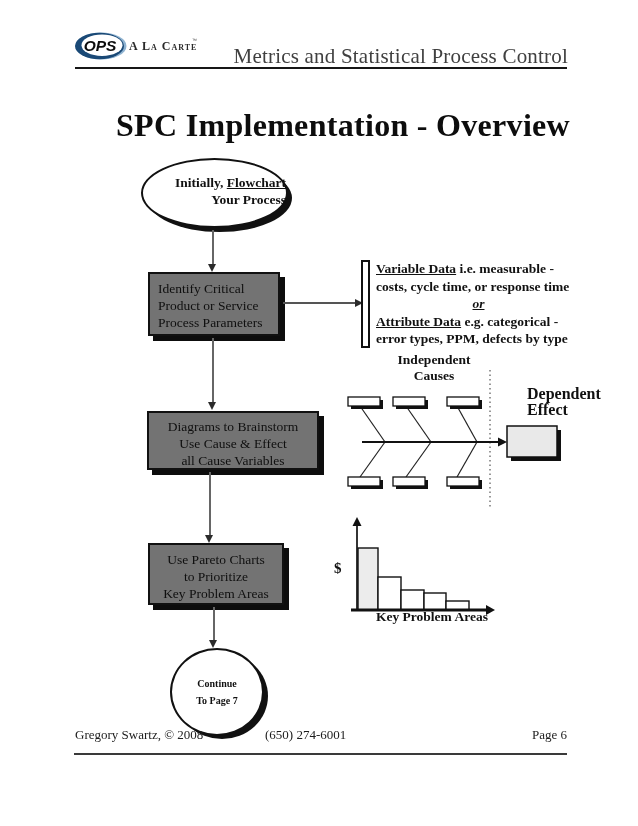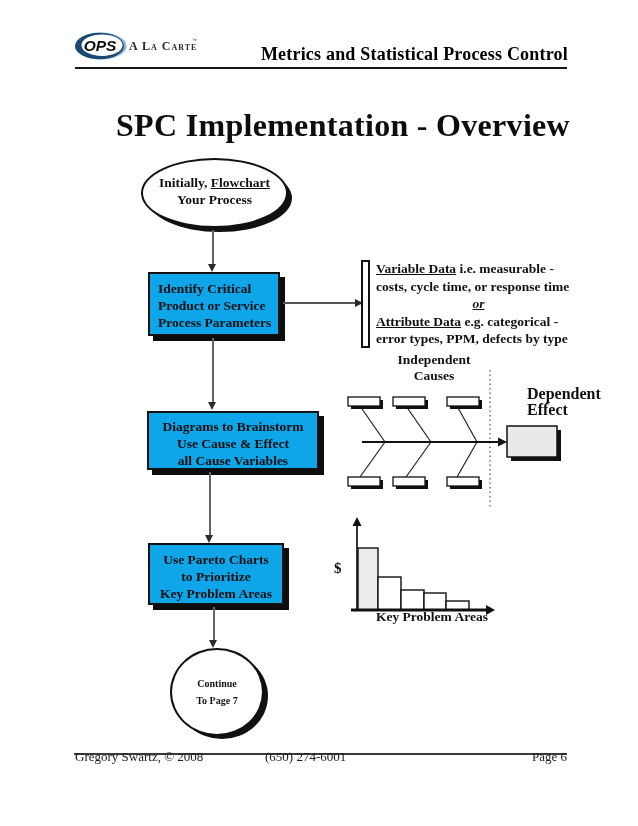--- a/index.html
+++ b/index.html
@@ -5,45 +5,45 @@
   * { margin:0; padding:0; box-sizing:border-box; }
   html,body { background:#fff; }
   .page {
     position:relative; width:638px; height:826px; background:#ffffff;
     font-family:"Liberation Serif", serif; color:#111; overflow:hidden;
   }
   
   .logo { position:absolute; left:73px; top:27px; }
   .doc-title {
     position:absolute; top:44px; right:70px;
-    font-size:18px; font-weight:700; letter-spacing:0.2px; color:#000000;
+    font-size:21px; font-weight:400; letter-spacing:0.2px; color:#404040;
   }
   .header-rule { position:absolute; left:75px; top:67px; width:492px; height:2px; background:#161616; }
   
   .slide-title {
     position:absolute; left:113px; top:107px; width:460px; text-align:center;
     font-size:32px; font-weight:700; letter-spacing:0.3px; color:#0d0d0d;
   }
   
   .flow-box {
-    position:absolute; background:#0ea5e9; border:2px solid #111;
+    position:absolute; background:#737373; border:2px solid #111;
     box-shadow:5px 5px 0 0 #0d0d0d;
-    font-size:13.5px; font-weight:700; line-height:17px; color:#0f0f0f;
+    font-size:13.5px; font-weight:400; line-height:17px; color:#0f0f0f;
   }
   .vline { position:absolute; width:2px; background:#666; }
   .hline { position:absolute; height:2px; background:#555; }
   .arr-down { position:absolute; width:0; height:0;
     border-left:4.5px solid transparent; border-right:4.5px solid transparent; border-top:8px solid #2b2b2b; }
   .arr-right { position:absolute; width:0; height:0;
     border-top:4.5px solid transparent; border-bottom:4.5px solid transparent; border-left:8px solid #2b2b2b; }
   .ellipse {
     position:absolute; left:141px; top:158px; width:147px; height:70px;
     border:2px solid #111; border-radius:50%; background:#fff;
     box-shadow:5px 5px 0 -1px #111;
-    text-align:center; padding-top:14px;
+    text-align:right; padding-top:14px;
     font-size:13.5px; font-weight:700; line-height:17px;font-family:Liberation Serif, serif;
   }
   .circle {
     position:absolute; left:170px; top:648px; width:94px; height:88px;
     border:2px solid #111; border-radius:50%; background:#fff;
     box-shadow:5px 4px 0 -1px #111;
     text-align:center; padding-top:25px;
     font-size:10px; font-weight:700; line-height:17px;
   }
   .u { text-decoration:underline; }
@@ -62,21 +62,21 @@
   
   .box-ce { left:147px; top:411px; width:172px; height:59px; padding-top:5px; text-align:center; }
   .box-pareto { left:148px; top:543px; width:136px; height:62px; padding-top:6px; text-align:center; }
   
   .pareto-svg { position:absolute; left:330px; top:516px; }
   .dollar { position:absolute; left:334px; top:560px; font-size:15px; font-weight:700; }
   .chart-xlabel { position:absolute; left:352px; top:609px; width:160px; text-align:center;
     font-size:13.5px; font-weight:700; }
   
   .footer-rule { position:absolute; left:74px; top:753px; width:493px; height:2px; background:#3a3a3a; }
-  .footer-text { position:absolute; top:749px; font-size:13px; color:#1c1c1c; }
+  .footer-text { position:absolute; top:727px; font-size:13px; color:#1c1c1c; }
   .f-left  { left:75px; }
   .f-center{ left:265px; }
   .f-right { right:71px; }
 </style>
 </head>
 <body>
 
 <div class="page">
 
   <svg class="logo" width="128" height="38" viewBox="0 0 128 38">

